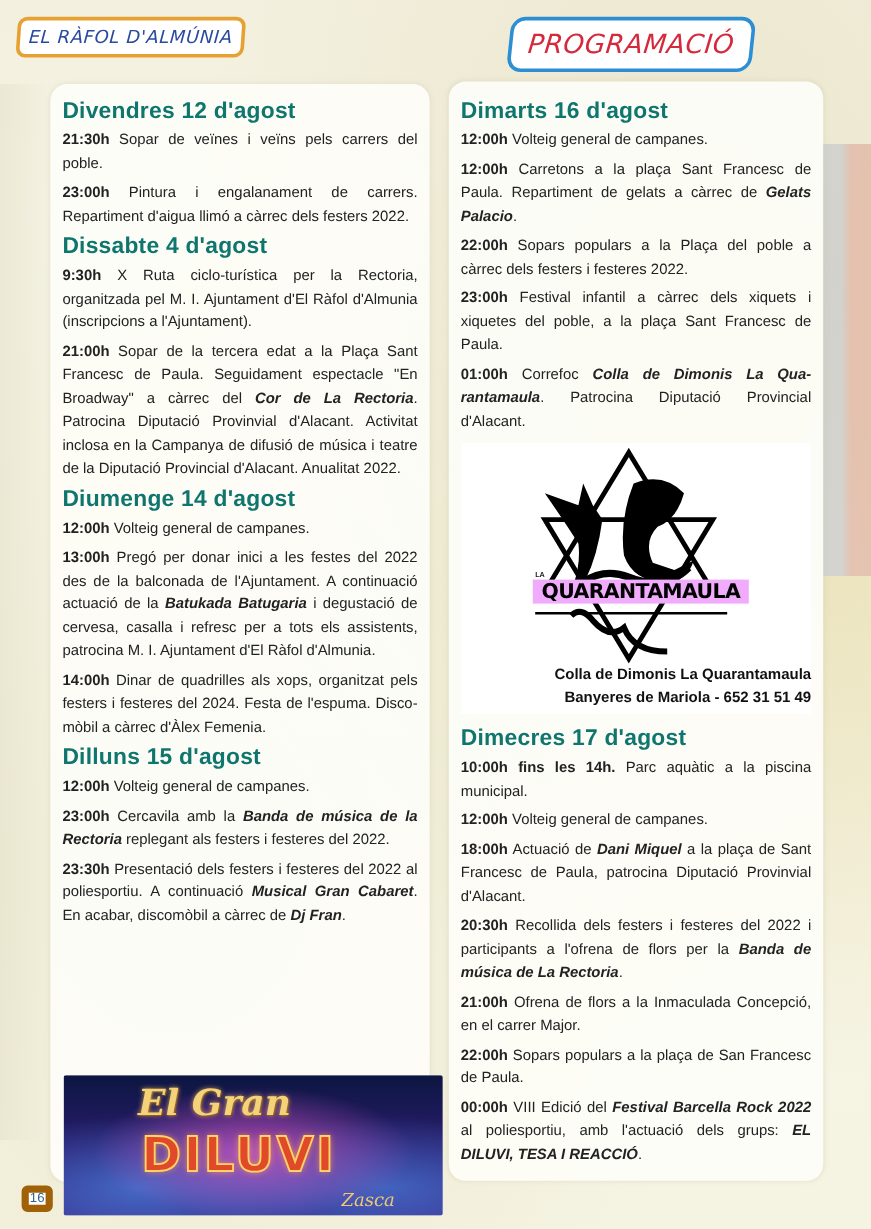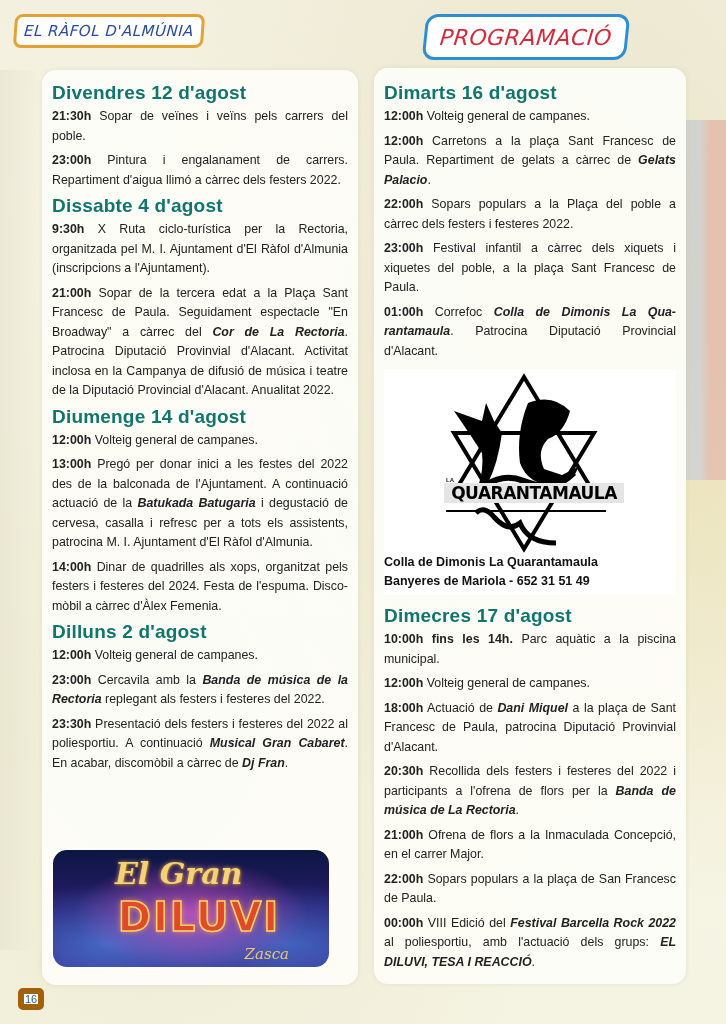--- a/index.html
+++ b/index.html
@@ -58,22 +58,22 @@
       margin-top: 4px; margin-bottom: 3px; letter-spacing: 0.2px;
     }
     .event {
       font-size: 12.4px; line-height: 19.5px; color: #222;
       text-align: justify; margin-bottom: 5px; hyphens: manual;
     }
     .event .time { font-weight: bold; }
     .event em { font-style: italic; font-weight: bold; }
 
     .cabaret-img {
-      position: absolute; left: 11px; top: 780px; width: 276px; height: 117px;
-      border-radius: 14px; overflow: hidden;
+      position: absolute; left: 11px; top: 826px; width: 316px; height: 117px;
+      border-radius: 2px; overflow: hidden;
       background:
         radial-gradient(ellipse at 50% 55%, rgba(220,90,200,0.75), transparent 60%),
         radial-gradient(ellipse at 20% 80%, rgba(80,160,255,0.55), transparent 45%),
         radial-gradient(ellipse at 85% 80%, rgba(80,160,255,0.5), transparent 45%),
         linear-gradient(180deg, #0c1640 0%, #2a1c6e 50%, #3a2a88 100%);
     }
     .cab-el {
       position: absolute; left: 62px; top: 6px;
       font-family: "DejaVu Serif", serif; font-style: italic; font-weight: bold;
       font-size: 30px; color: #f3d27a;
@@ -90,21 +90,21 @@
       position: absolute; right: 40px; bottom: 4px;
       font-family: "DejaVu Serif", serif; font-style: italic; font-size: 15px; color: #f0c870;
     }
 
     .logo-box {
       position: relative; width: 292px; height: 226px; margin: 8px 0 10px 0;
       background: #fff;
     }
     .logo-svg { position: absolute; left: 40px; top: 4px; width: 200px; height: 180px; }
     .logo-caption {
-      position: absolute; left: 0; width: 100%; text-align: left;
+      position: absolute; left: 0; width: 100%; text-align: right;
       font-family: "Liberation Sans", sans-serif; font-weight: bold; font-size: 12.5px; color: #111;
     }
     .logo-caption.l1 { top: 186px; }
     .logo-caption.l2 { top: 205px; }
 
     .page-number {
       position: absolute; left: 18px; top: 988px; width: 26px; height: 22px;
       border: 6px solid #a16207; border-radius: 5px; background: #fff;
       font-size: 11px; color: #2e5f8f; display: flex; align-items: center; justify-content: center;
     }
@@ -139,21 +139,21 @@
   </div>
 
   <div>
     <div class="day-title">Diumenge 14 d'agost</div>
     <p class="event"><span class="time">12:00h</span><span> Volteig general de campanes.</span></p>
     <p class="event"><span class="time">13:00h</span><span> Pregó per donar inici a les festes del 2022 des de la balconada de l'Ajuntament. A continuació actuació de la </span><em>Batukada Batugaria</em><span> i degustació de cervesa, casalla i refresc per a tots els assistents, patrocina M. I. Ajuntament d'El Ràfol d'Almunia.</span></p>
     <p class="event"><span class="time">14:00h</span><span> Dinar de quadrilles als xops, organitzat pels festers i festeres del 2024. Festa de l'espu­ma. Disco-mòbil a càrrec d'Àlex Femenia.</span></p>
   </div>
 
   <div>
-    <div class="day-title">Dilluns 2 d'agost</div>
+    <div class="day-title">Dilluns 15 d'agost</div>
     <p class="event"><span class="time">12:00h</span><span> Volteig general de campanes.</span></p>
     <p class="event"><span class="time">23:00h</span><span> Cercavila amb la </span><em>Banda de música de la Rectoria</em><span> replegant als festers i festeres del 2022.</span></p>
     <p class="event"><span class="time">23:30h</span><span> Presentació dels festers i festeres del 2022 al poliesportiu. A continuació </span><em>Musical Gran Cabaret</em><span>. En acabar, discomòbil a càrrec de </span><em>Dj Fran</em><span>.</span></p>
   </div>
 
   <div class="cabaret-img">
     <span class="cab-el">El Gran</span>
     <span class="cab-main">DILUVI</span>
     <span class="cab-sub">Zasca</span>
   </div>
@@ -174,21 +174,21 @@
     <svg class="logo-svg" viewBox="0 0 200 180">
       <polygon points="100,4 170,120 30,120" fill="none" stroke="#000" stroke-width="4"></polygon>
       <polygon points="100,176 170,60 30,60" fill="none" stroke="#000" stroke-width="4"></polygon>
       <path d="M30,38 L58,48 L62,30 L70,48 L78,60 Q74,90 64,110 L54,114 Q60,96 58,80 Q48,64 30,38 Z" fill="#000"></path>
       <path d="M104,30 Q128,20 146,38 Q140,60 124,66 Q112,78 120,96 L138,102 L154,94 Q150,110 130,112 Q104,112 96,90 Q92,60 104,30 Z" fill="#000"></path>
       <path d="M62,112 Q80,100 100,108 Q130,120 150,100" fill="none" stroke="#000" stroke-width="6"></path>
       <path d="M52,140 Q60,132 70,144 Q84,160 96,150 Q104,170 132,170" fill="none" stroke="#000" stroke-width="5"></path>
       <line x1="22" y1="138" x2="182" y2="138" stroke="#000" stroke-width="2"></line>
     </svg>
     <span style="position:absolute;left:62px;top:108px;font-size:6px;font-weight:bold;font-family:'Liberation Sans',sans-serif;">LA</span>
-    <span style="position:absolute;left:60px;top:114px;width:180px;text-align:center;font-family:'DejaVu Sans',sans-serif;font-weight:bold;font-size:17px;letter-spacing:-0.5px;color:#000;background:#e5e5e5;padding:0 2px;">QUARANTAMAULA</span>
+    <span style="position:absolute;left:60px;top:114px;width:180px;text-align:center;font-family:'DejaVu Sans',sans-serif;font-weight:bold;font-size:17px;letter-spacing:-0.5px;color:#000;background:#f0abfc;padding:0 2px;">QUARANTAMAULA</span>
     <div class="logo-caption l1">Colla de Dimonis La Quarantamaula</div>
     <div class="logo-caption l2">Banyeres de Mariola - 652 31 51 49</div>
   </div>
 
   <div>
     <div class="day-title">Dimecres 17 d'agost</div>
     <p class="event"><span class="time">10:00h fins les 14h.</span><span> Parc aquàtic a la piscina municipal.</span></p>
     <p class="event"><span class="time">12:00h</span><span> Volteig general de campanes.</span></p>
     <p class="event"><span class="time">18:00h</span><span> Actuació de </span><em>Dani Miquel</em><span> a la plaça de Sant Francesc de Paula, patrocina Diputació Provinvial d'Alacant.</span></p>
     <p class="event"><span class="time">20:30h</span><span> Recollida dels festers i festeres del 2022 i participants a l'ofrena de flors per la </span><em>Banda de música de La Rectoria</em><span>.</span></p>

